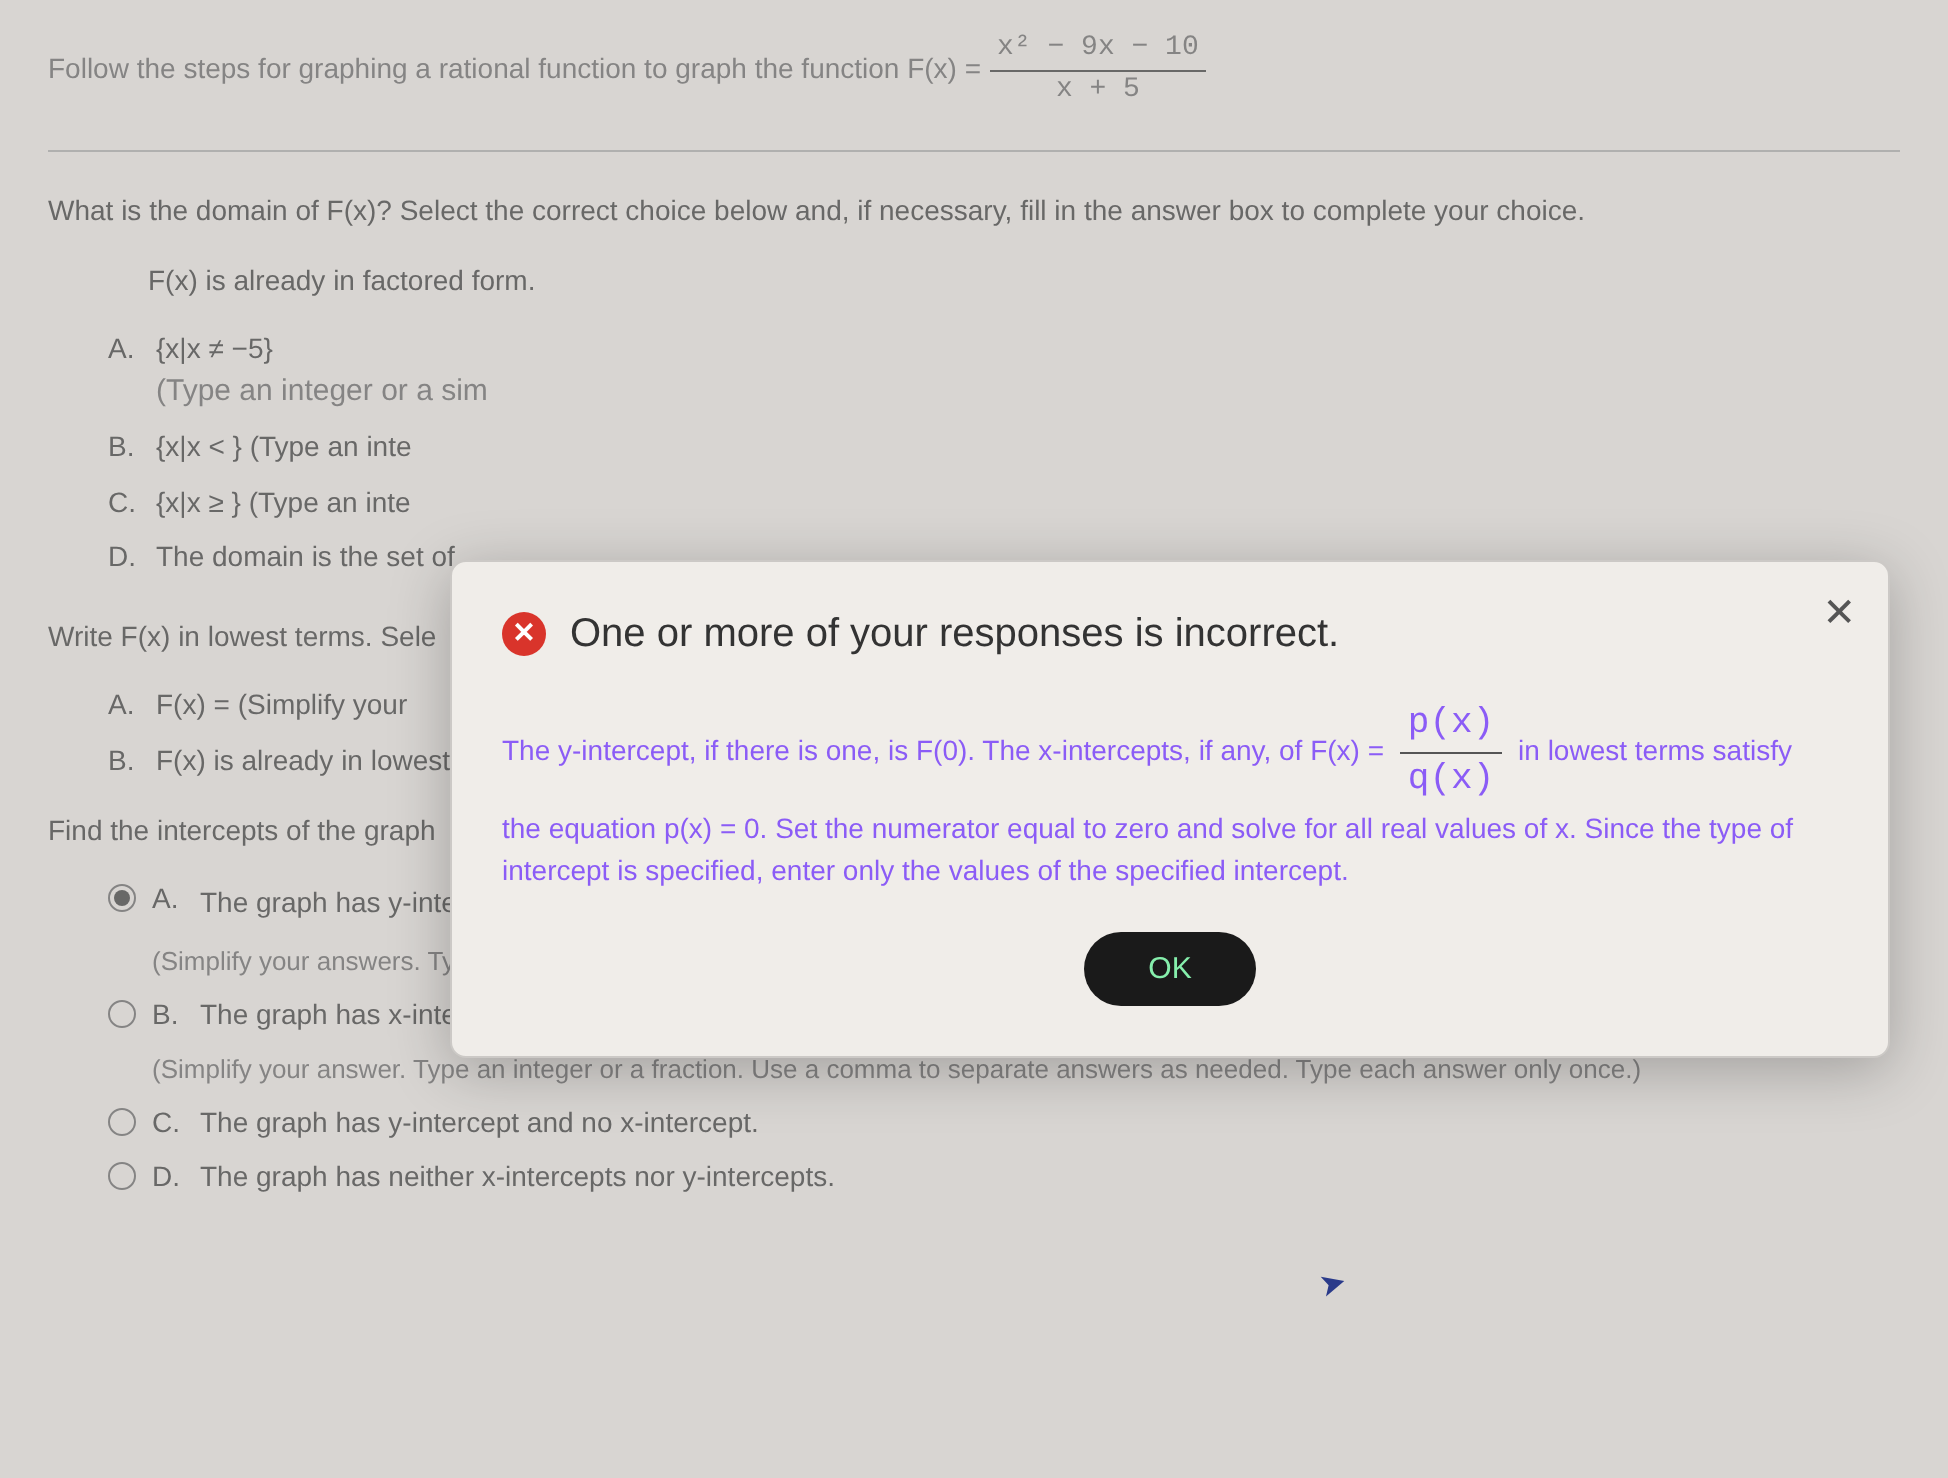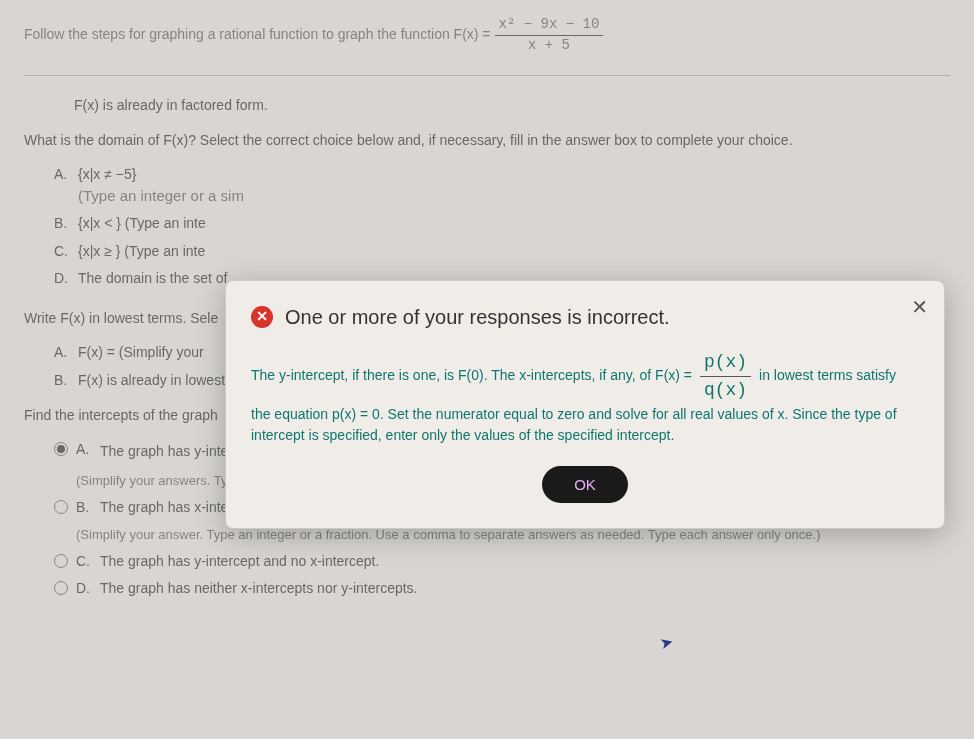--- a/index.html
+++ b/index.html
@@ -135,29 +135,29 @@
       font-size: 14px;
       margin-right: 12px;
       flex-shrink: 0;
     }
     .modal-title {
       font-size: 20px;
       color: #333;
     }
     .modal-body {
       font-size: 14px;
-      color: #0f766e;
+      color: #8b5cf6;
       line-height: 1.5;
       margin-bottom: 20px;
     }
     .ok-button {
       display: block;
       margin: 0 auto;
       background: #1a1a1a;
-      color: #f0abfc;
+      color: #86efac;
       border: none;
       border-radius: 22px;
       padding: 10px 32px;
       font-size: 15px;
       cursor: pointer;
     }
     .option-label {
       margin-right: 6px;
       min-width: 18px;
     }
@@ -185,25 +185,25 @@
 <div class="content blur-behind">
   <div class="prompt">
     <span>Follow the steps for graphing a rational function to graph the function F(x) = </span>
     <span class="fraction">
       <span class="num">x² − 9x − 10</span>
       <span class="den">x + 5</span>
     </span>
   </div>
   <hr>
 
+  <div class="section">What is the domain of F(x)? Select the correct choice below and, if necessary, fill in the answer box to complete your choice.</div>
+
   <div class="section indent">
     <span>F(x) is already in factored form.</span>
   </div>
-
-  <div class="section">What is the domain of F(x)? Select the correct choice below and, if necessary, fill in the answer box to complete your choice.</div>
 
   <div class="option-row">
     <span class="option-label">A.</span>
     <div class="option-text">
       <div>{x|x ≠ −5}</div>
       <div class="note">(Type an integer or a sim</div>
     </div>
   </div>
   <div class="option-row">
     <span class="option-label">B.</span>

